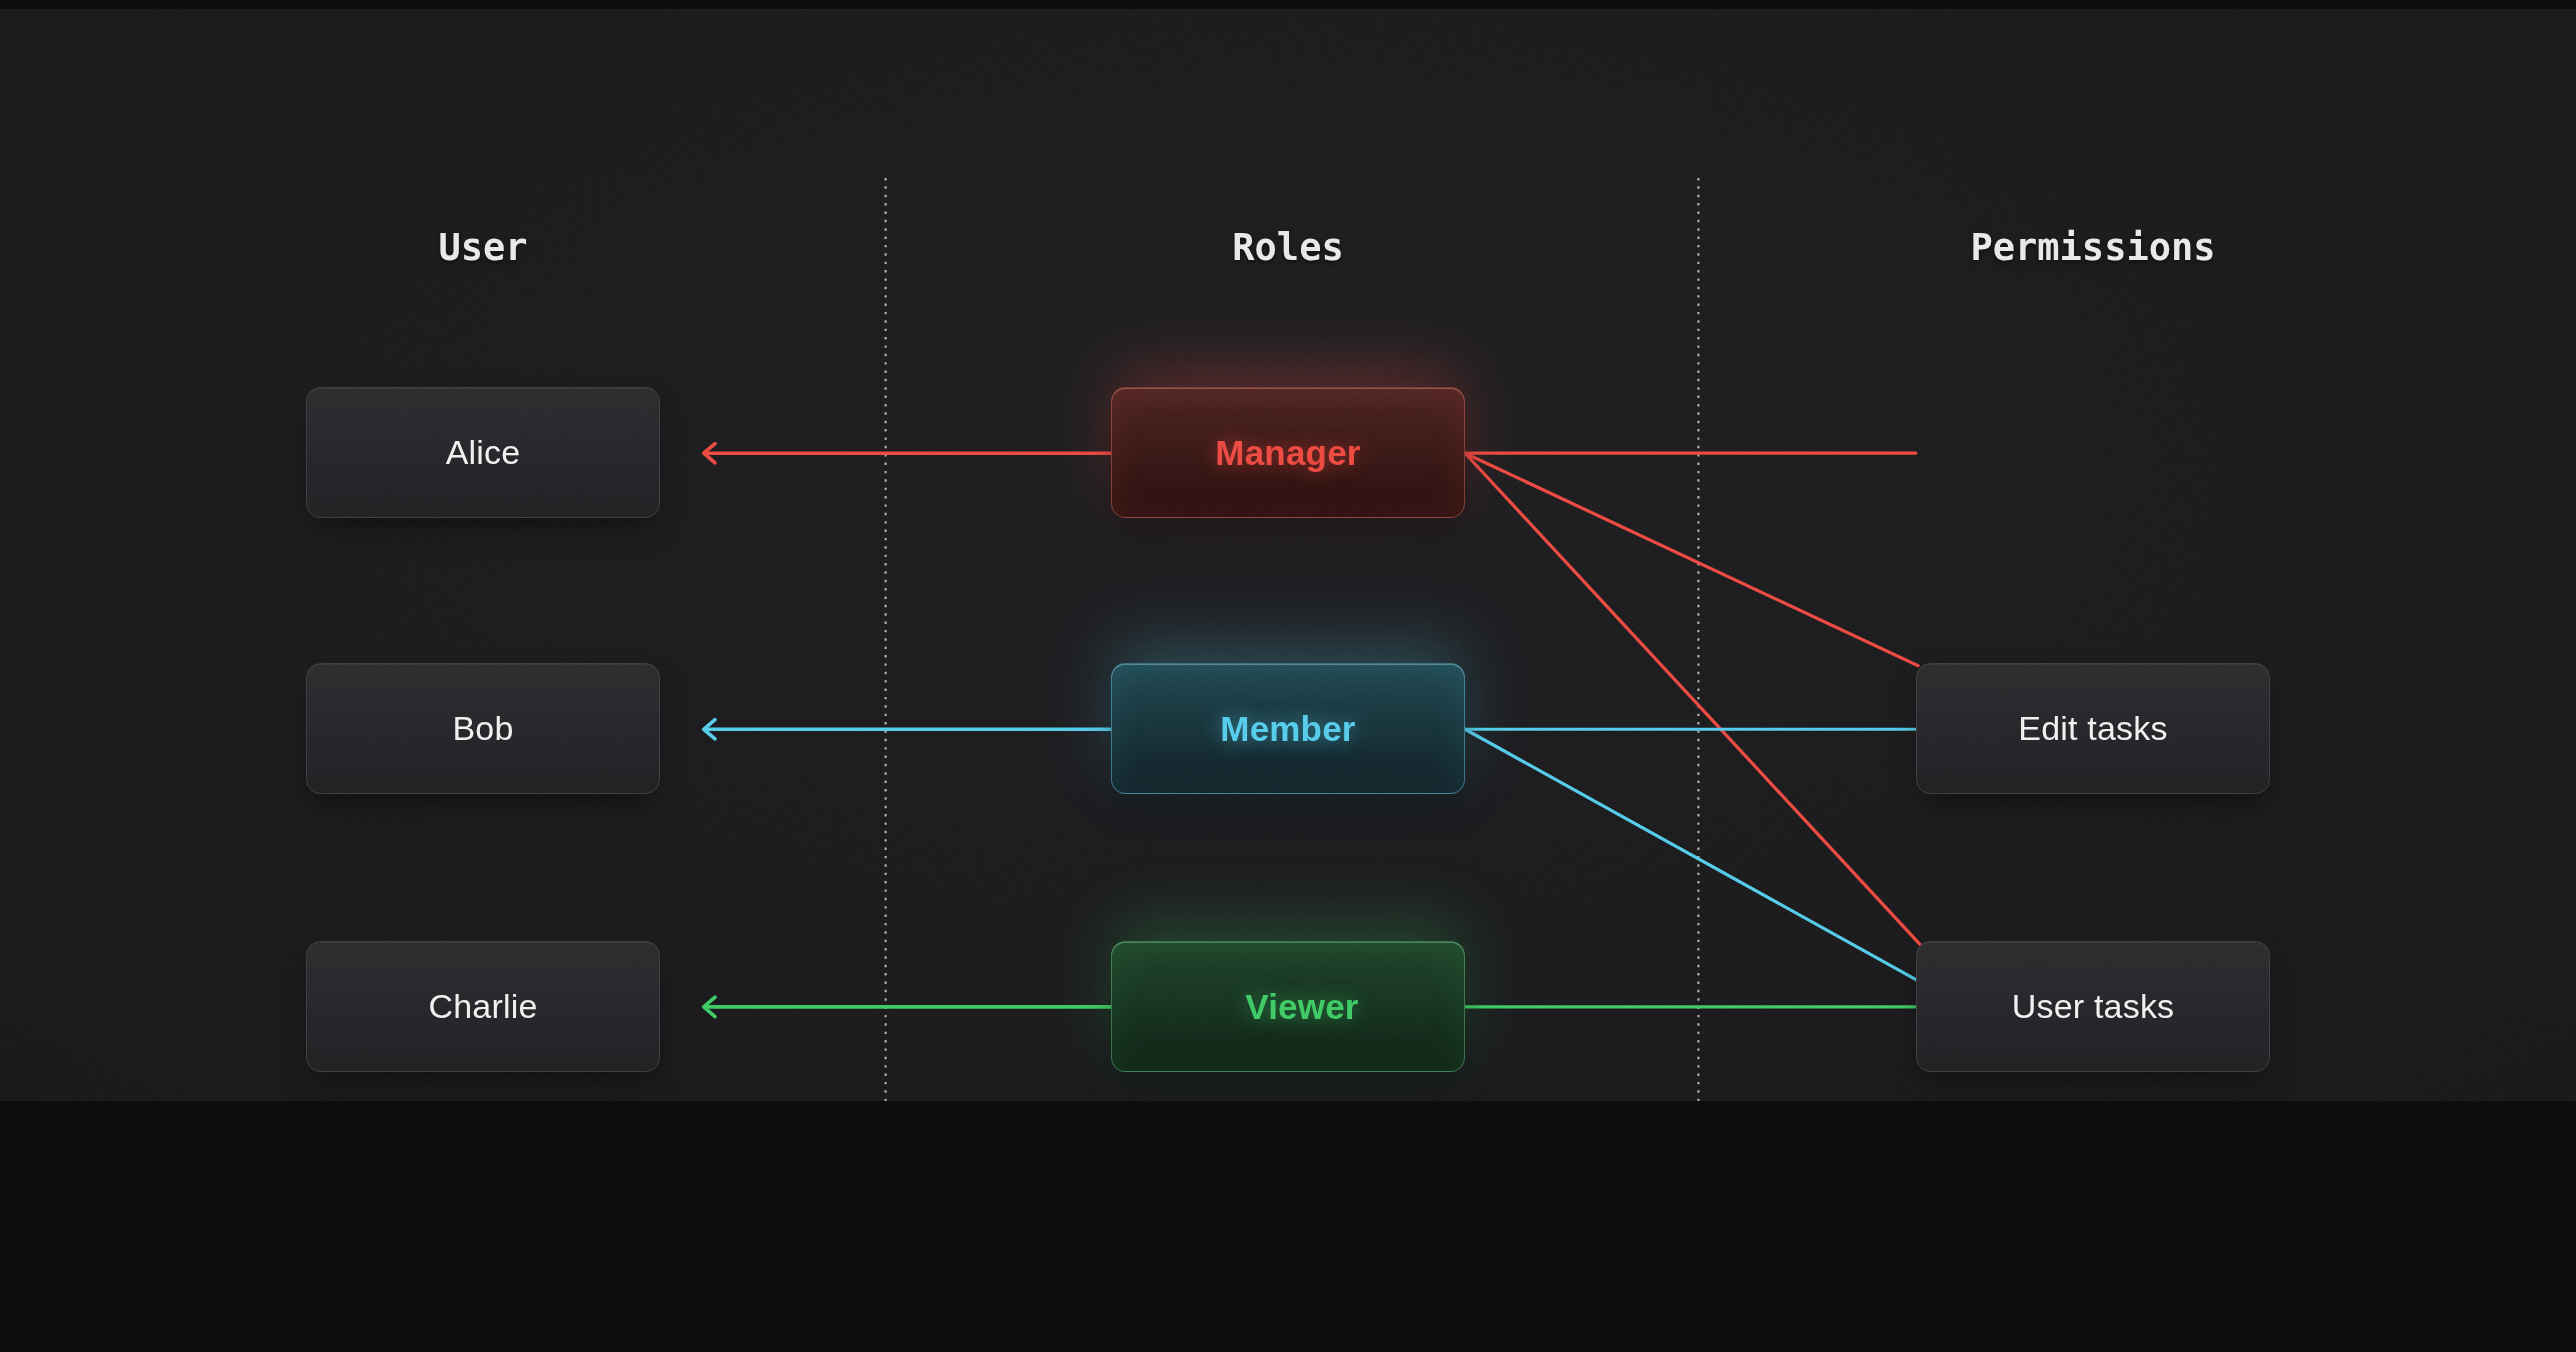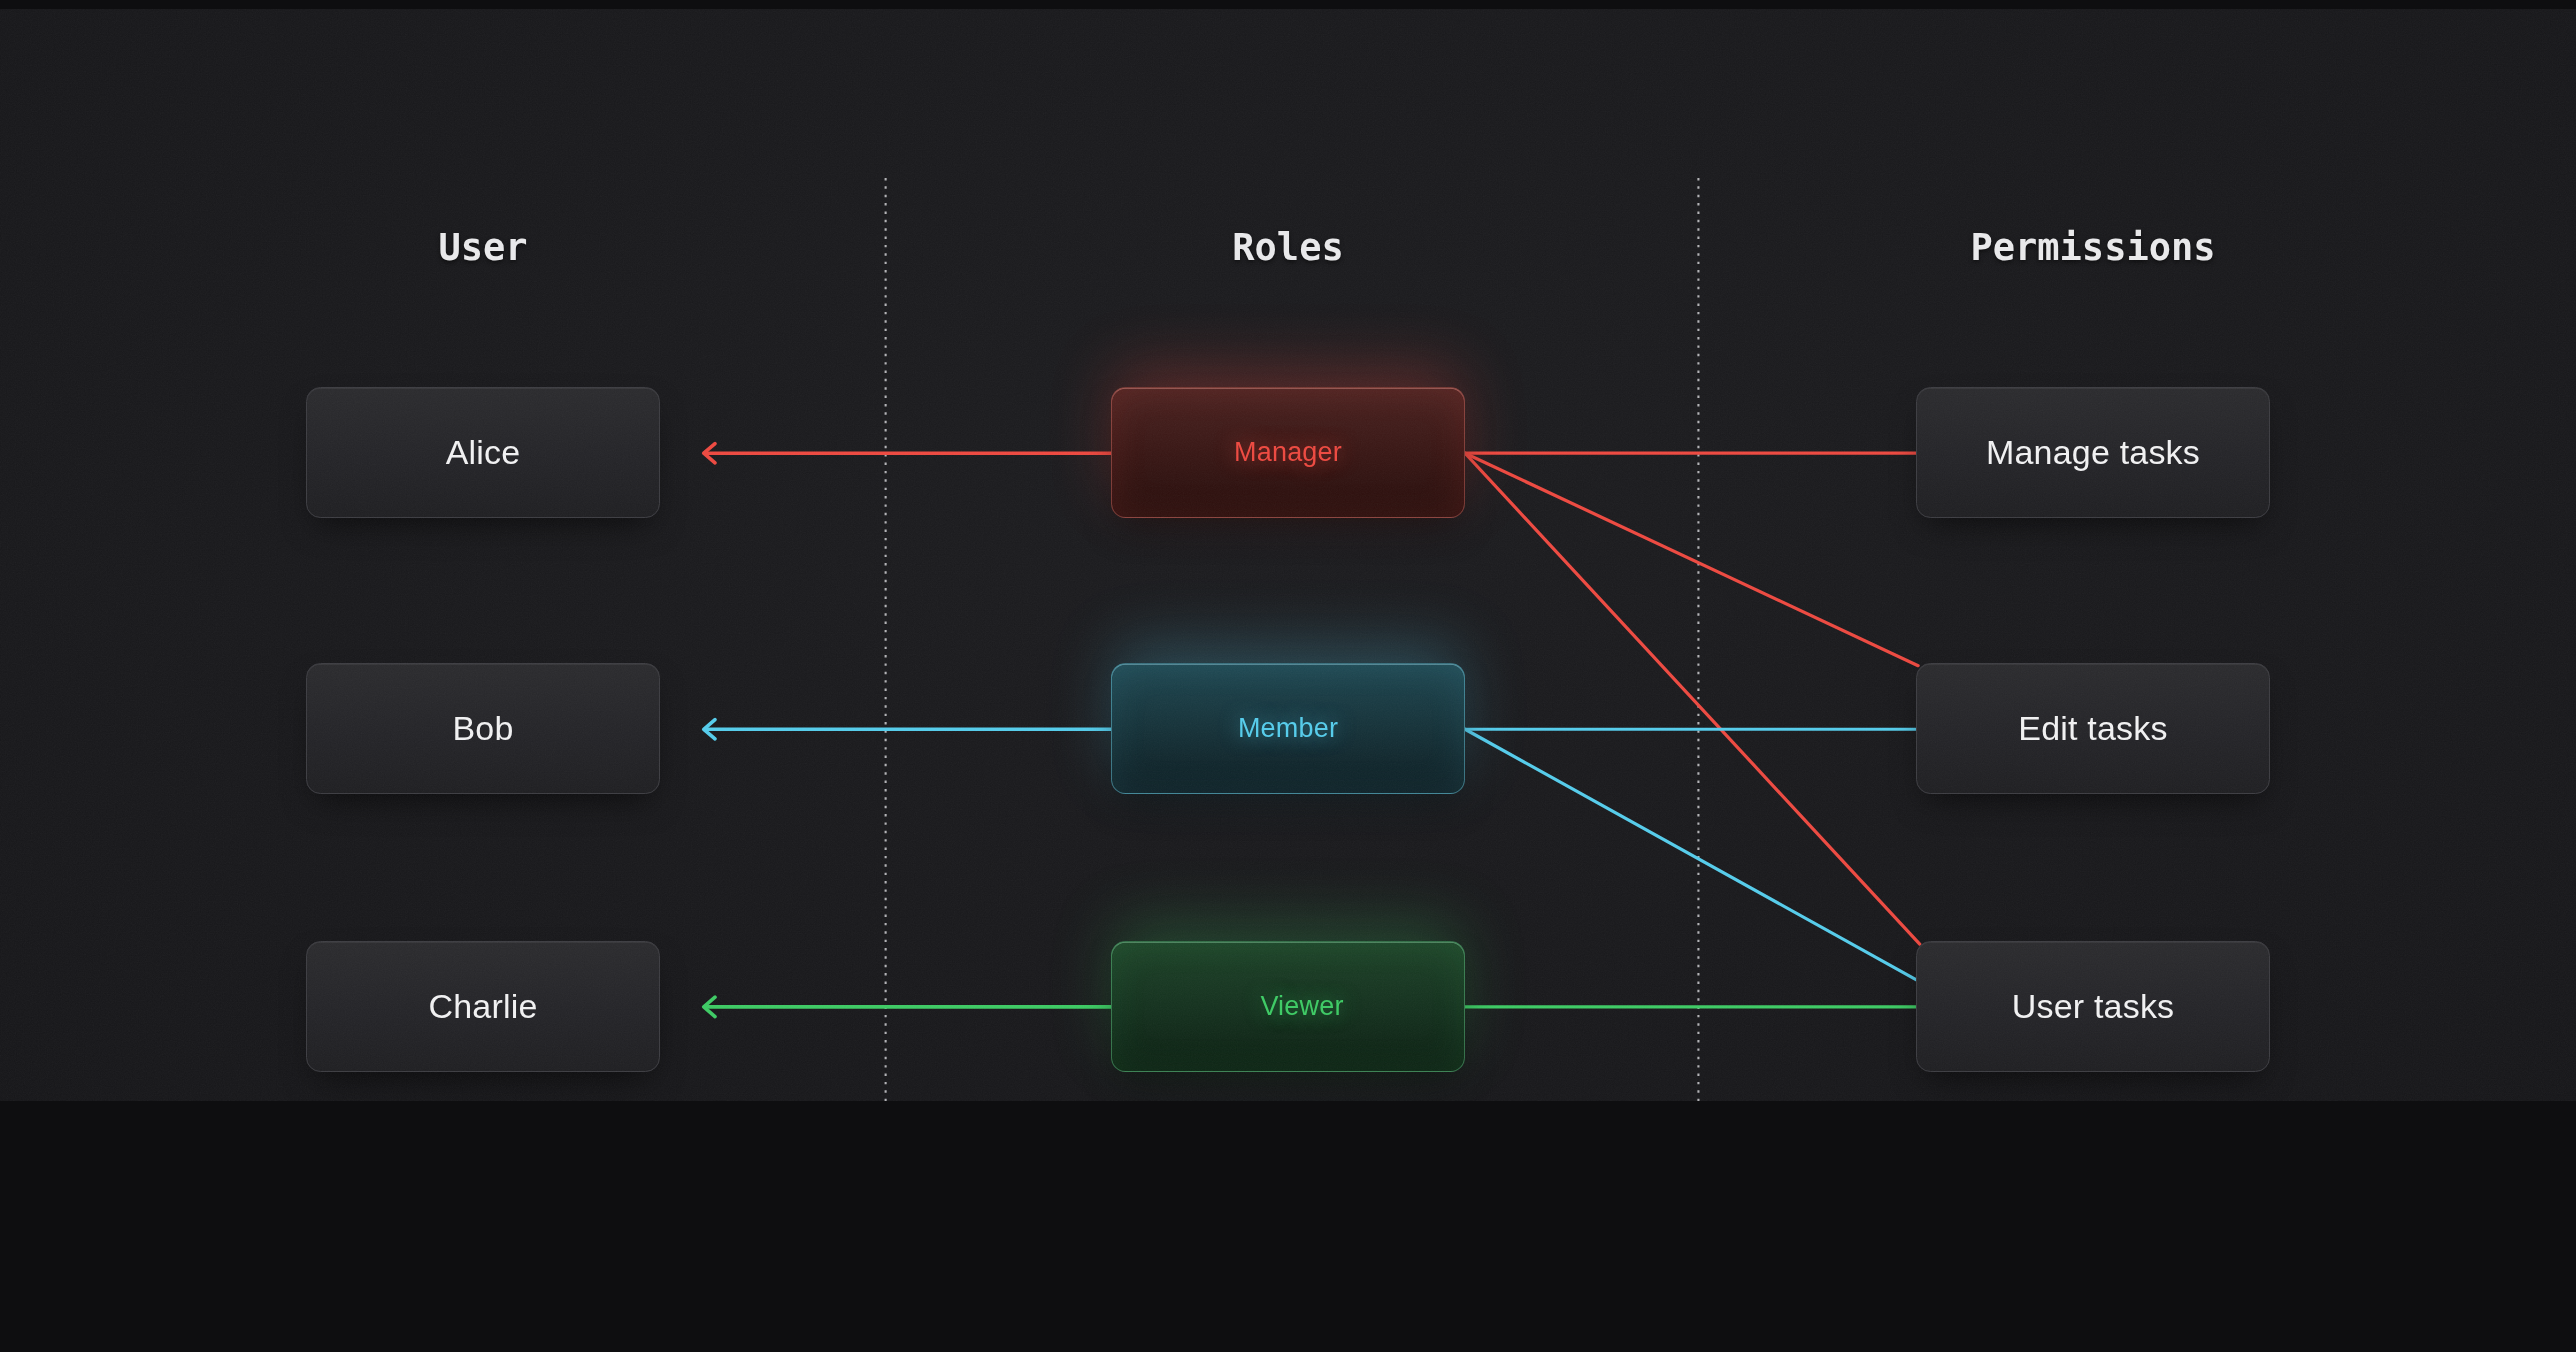--- a/index.html
+++ b/index.html
@@ -36,21 +36,21 @@
     font-size: 34px;
     letter-spacing: 0.2px;
     white-space: nowrap;
   }
   .plain {
     background: linear-gradient(180deg, #2b2b2e 0%, #242428 55%, #1f1f22 100%);
     border: 1.2px solid #3d3d42;
     box-shadow: 0 14.5px 32px -11.3px rgba(0,0,0,0.65), inset 0 0.8px 0 rgba(255,255,255,0.08);
   }
   .plain .label { color: var(--box-text, #f2f2f3); font-weight: 500; }
-  .role .label { font-weight: 400; font-size: 27px; }
+  .role .label { font-weight: 700; font-size: 35px; }
   .manager {
     background: linear-gradient(180deg, #4a2220 0%, #381614 52%, #260e0c 100%);
     border: 1.2px solid rgba(240,120,110,0.40);
     box-shadow: 0 -21px 64px -4.8px rgba(238,73,64,0.30), 0 16px 35px -11.3px rgba(0,0,0,0.6),
                 inset 0 0.8px 0 rgba(255,170,160,0.50), inset 0 0 37px rgba(238,73,64,0.12);
   }
   .manager .label { color: var(--red, #ee4940); text-shadow: 0 0 19.3px rgba(238,73,64,0.55); }
   .member {
     background: linear-gradient(180deg, #1e4650 0%, #153138 52%, #0d1d22 100%);
     border: 1.2px solid rgba(110,215,240,0.45);
@@ -122,23 +122,20 @@
   <div class="node role manager" style="left:1111px; top:378px;">
     <span class="label">Manager</span>
   </div>
   <div class="node role member" style="left:1111px; top:654px;">
     <span class="label">Member</span>
   </div>
   <div class="node role viewer" style="left:1111px; top:932px;padding-left:28px;">
     <span class="label">Viewer</span>
   </div>
 
-  <div class="node plain" style="left:1916px; top:378px;">
-    <span class="label">Manage tasks</span>
-  </div>
   <div class="node plain" style="left:1916px; top:654px;">
     <span class="label">Edit tasks</span>
   </div>
   <div class="node plain" style="left:1916px; top:932px;">
     <span class="label">User tasks</span>
   </div>
 
   <svg class="noise" width="2576" height="1352" viewBox="0 0 3200 1680">
     <filter id="grain">
       <feTurbulence type="fractalNoise" baseFrequency="0.7" numOctaves="2" stitchTiles="stitch"></feTurbulence>

